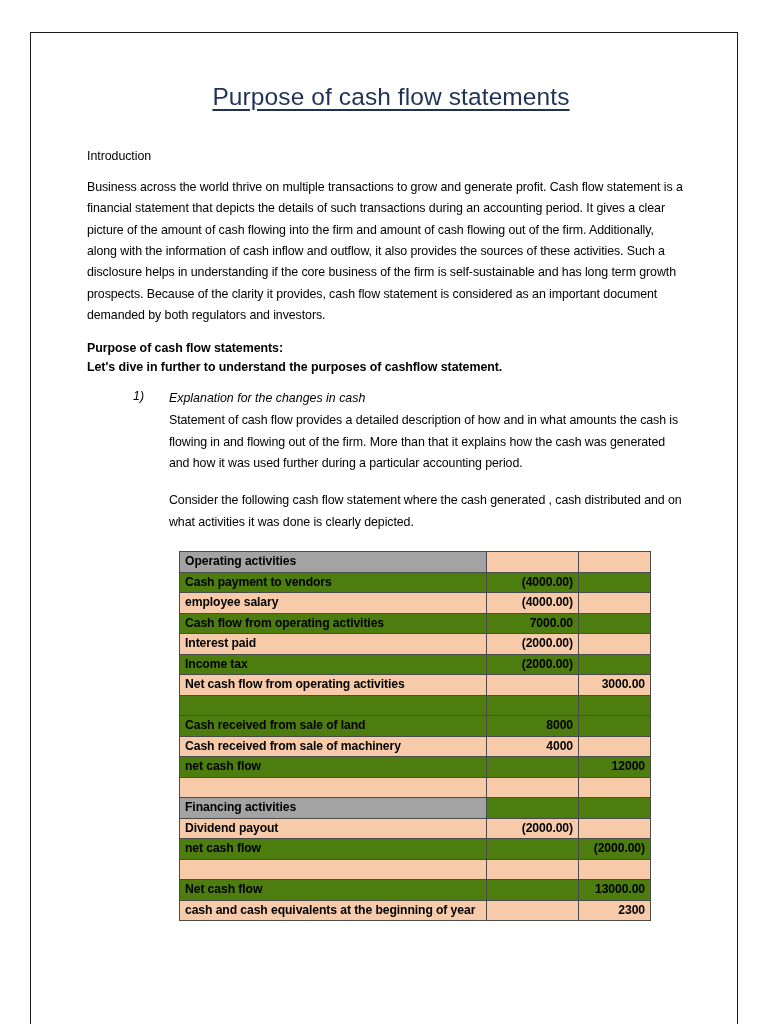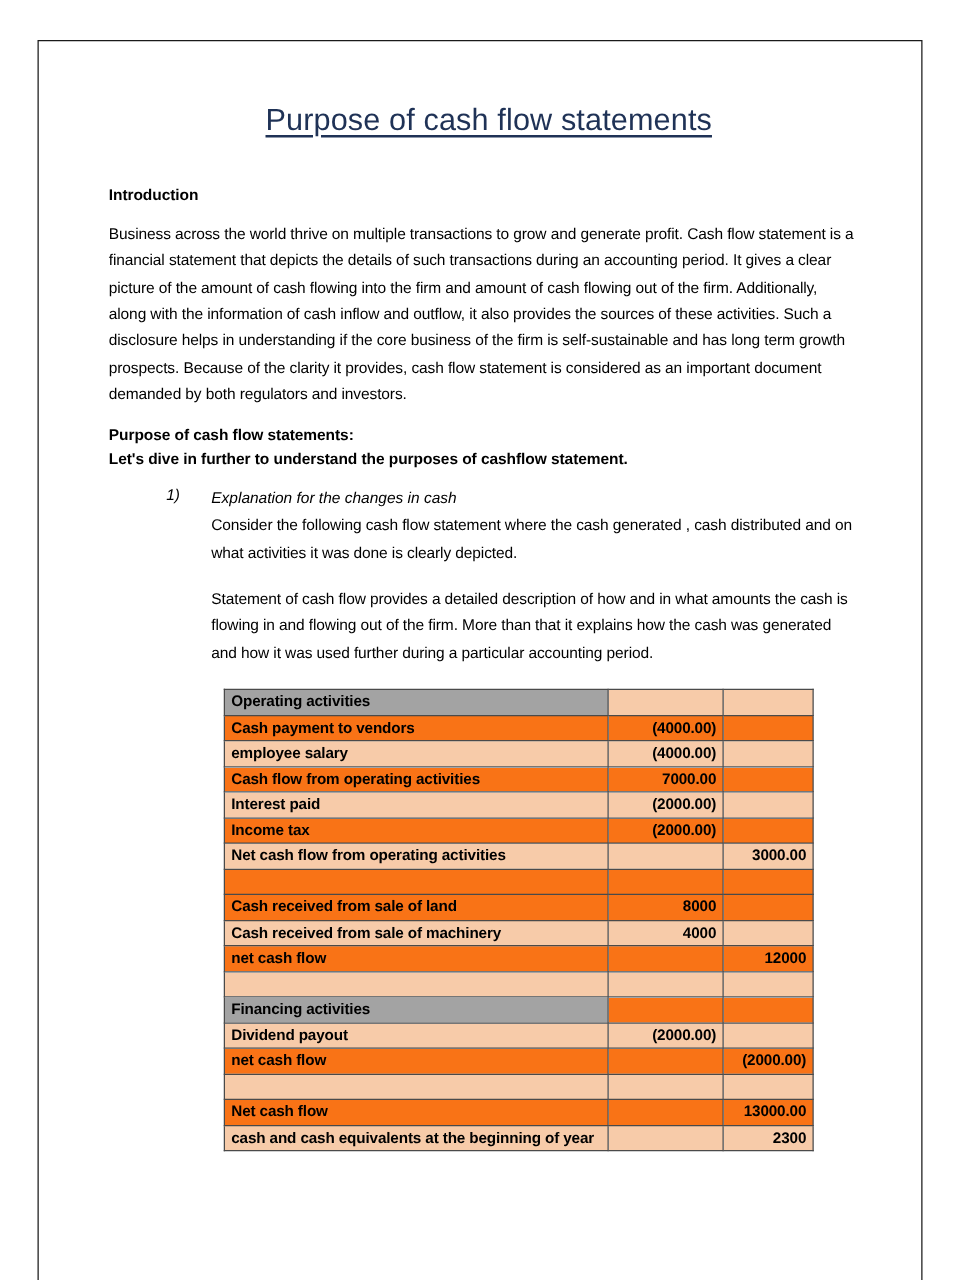--- a/index.html
+++ b/index.html
@@ -41,21 +41,21 @@
     color: #1F3256;
     text-decoration: underline;
     text-underline-offset: 4px;
     letter-spacing: 0.1px;
     margin: 0 0 38px 0;
     padding-left: 8px;
   }
 
   .section-heading {
     font-size: 12.4px;
-    font-weight: bold;
+    font-weight: normal;
     margin: 16px 0 14px 0;
     letter-spacing: -0.05px;
   }
 
   p.body-text {
     font-size: 12.4px;
     line-height: 1.72;
     margin: 0 0 13px 0;
     text-align: left;
     letter-spacing: -0.08px;
@@ -134,21 +134,21 @@
     overflow: hidden;
     white-space: nowrap;
     letter-spacing: -0.1px;
   }
 
   td.label { text-align: left; }
   td.num   { text-align: right; }
 
   
   .sh-mid   { background: #F7CBA9; }
-  .sh-light { background: #f97316; }
+  .sh-light { background: #4d7c0f; }
   .sh-head  { background: #a3a3a3; }
 </style>
 </head>
 <body>
 
 <div class="page">
   <div class="content">
 
     <h1 class="doc-title">Purpose of cash flow statements</h1>
 
@@ -158,22 +158,22 @@
 
     <div class="purpose-block">
       <div class="lead">Purpose of cash flow statements:</div>
       <div class="sub">Let's dive in further to understand the purposes of cashflow statement.</div>
     </div>
 
     <ol class="numbered-list">
       <li class="numbered-item">
         <span class="marker">1)</span>
         <span class="item-title">Explanation for the changes in cash</span>
+        <p class="item-body">Statement of cash flow provides a detailed description of how and in what amounts the cash is flowing in and flowing out of the firm. More than that it explains how the cash was generated and how it was used further during a particular accounting period.</p>
         <p class="item-body">Consider the following cash flow statement where the cash generated , cash distributed and on what activities it was done is clearly depicted.</p>
-        <p class="item-body">Statement of cash flow provides a detailed description of how and in what amounts the cash is flowing in and flowing out of the firm. More than that it explains how the cash was generated and how it was used further during a particular accounting period.</p>
       </li>
     </ol>
 
     <div class="cashflow-table-wrap">
       <table class="cashflow">
         <colgroup>
           <col class="c-label">
           <col class="c-amount">
           <col class="c-total">
         </colgroup>

